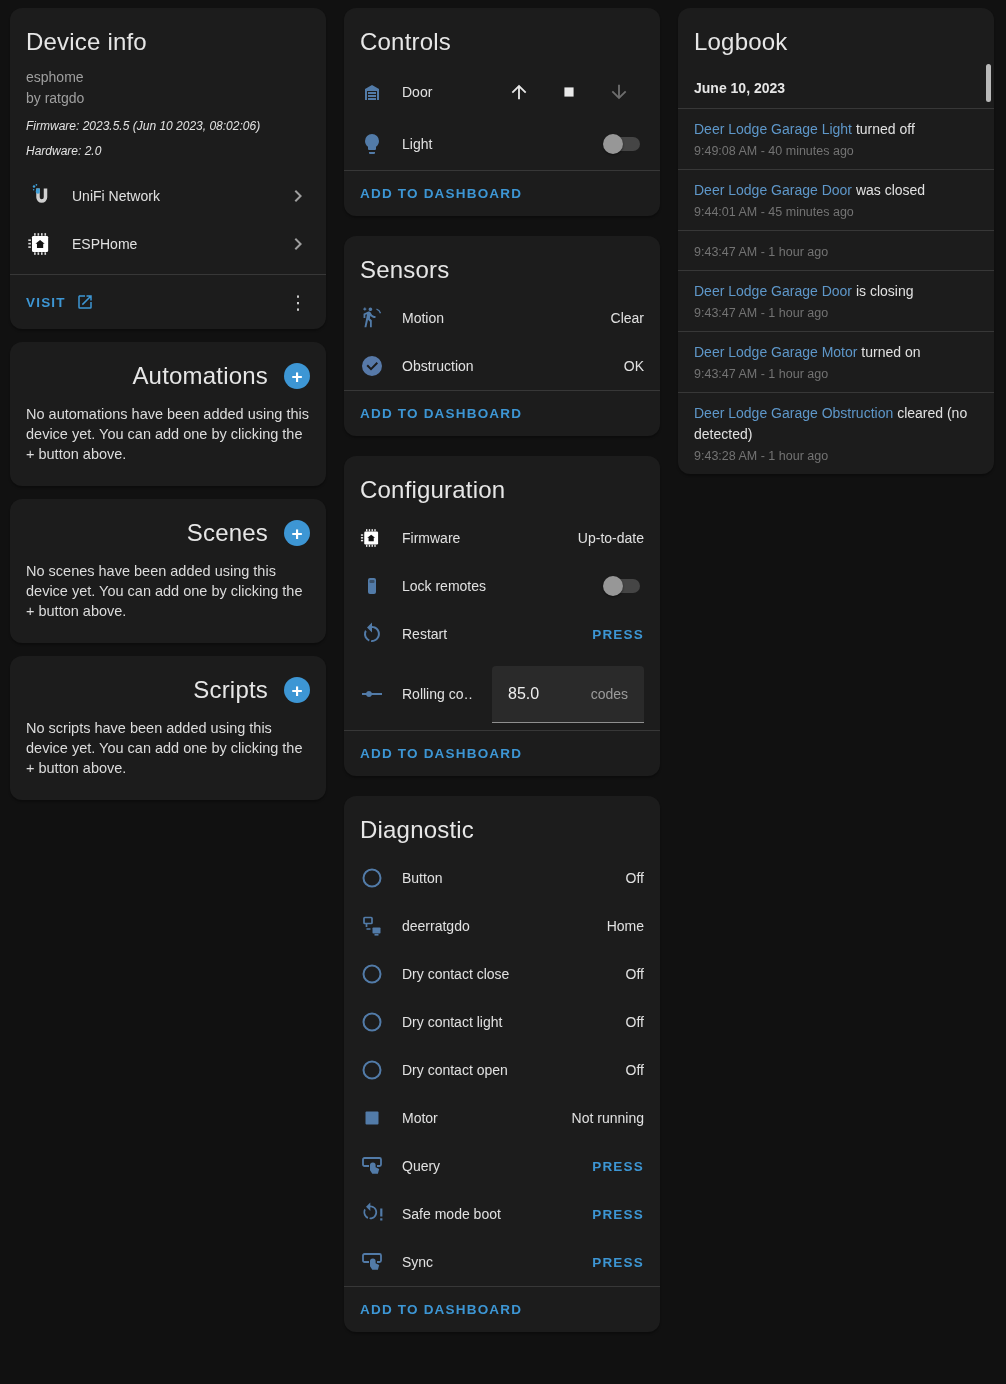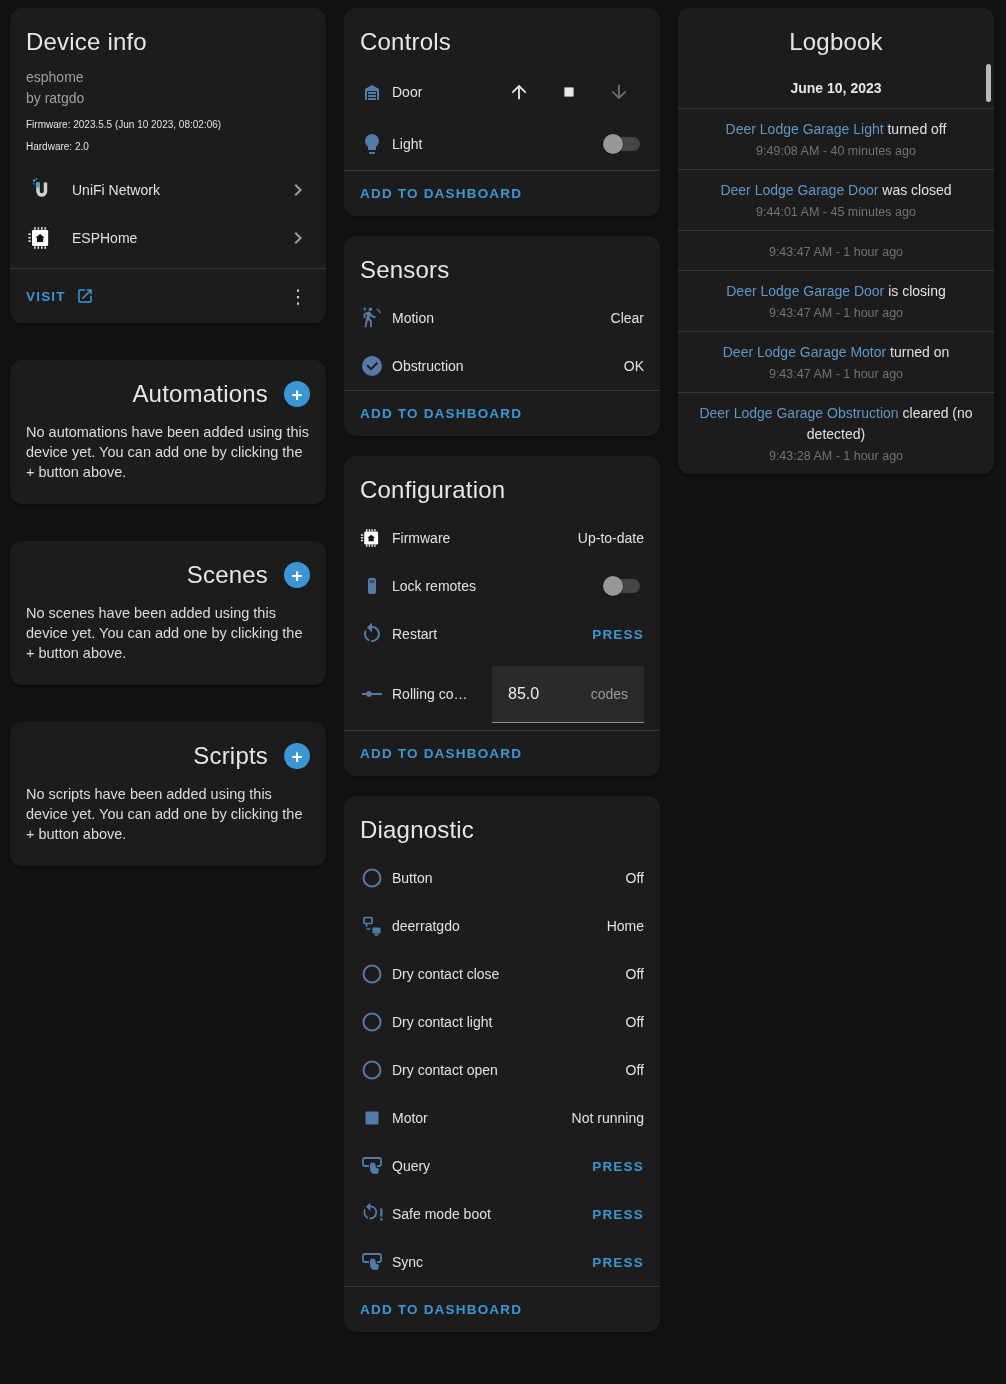--- a/index.html
+++ b/index.html
@@ -3,44 +3,44 @@
 <meta charset="utf-8">
 <style>
   html,body{margin:0;padding:0;}
   body{
     width:1006px;height:1384px;position:relative;overflow:hidden;
     background:#111111;color:#e1e1e1;
     font-family:"Liberation Sans", sans-serif;
     -webkit-font-smoothing:antialiased;
   }
   .col{position:absolute;top:8px;width:316px;display:flex;flex-direction:column;}
-  #col-left{left:10px;gap:37px;}
+  #col-left{left:10px;gap:13px;}
   #col-mid{left:344px;gap:20px;}
-  #col-right{left:678px;text-align:center;}
+  #col-right{left:678px;}
   .card{
     background:#1c1c1c;border-radius:12px;
     box-shadow:0 2px 2px rgba(0,0,0,.28);
     overflow:hidden;position:relative;
   }
   .card-title{
     font-size:24px;font-weight:400;color:#e6e6e6;
     padding:20px 16px 10px;letter-spacing:.2px;
   }
   .title-row{display:flex;align-items:center;justify-content:flex-end;padding-right:16px;}
   .plus-btn{
     width:26px;height:26px;border-radius:50%;background:#3d96d4;color:#fff;
     display:flex;align-items:center;justify-content:center;flex:0 0 auto;
     font-size:19px;font-weight:700;line-height:1;cursor:pointer;margin-top:10px;
   }
   .empty-text{
     padding:4px 16px 22px;font-size:14.5px;line-height:20px;color:#dcdcdc;
   }
   
   .row{
-    display:flex;align-items:center;height:48px;padding:0 16px;gap:8px;
+    display:flex;align-items:center;height:48px;padding:0 16px;gap:18px;
   }
   .row.tall{height:72px;}
   .icon{width:24px;height:24px;display:flex;align-items:center;justify-content:center;flex:0 0 auto;}
   .icon svg{width:24px;height:24px;display:block;}
   .icon-blue{color:#527ba8;}
   .row-label{
     flex:1;font-size:14px;color:#e1e1e1;white-space:nowrap;overflow:hidden;
   }
   .row-value{font-size:14px;color:#e1e1e1;white-space:nowrap;}
   .press-btn{
@@ -50,21 +50,21 @@
     border-top:1px solid rgba(255,255,255,.12);
     padding:15px 16px;display:flex;align-items:center;
   }
   .link-btn{
     color:#3d96d4;font-size:13.5px;font-weight:700;letter-spacing:1.2px;cursor:pointer;
     display:flex;align-items:center;gap:10px;
   }
   .link-btn svg{width:18px;height:18px;}
   
   .di-sub{padding:2px 16px 0;font-size:14px;line-height:19px;color:#9f9f9f;}
-  .di-line{padding:11px 16px 0;font-size:10px;color:#e3e3e3;}
+  .di-line{padding:11px 16px 0;font-size:12px;color:#e3e3e3;font-style:italic;}
   .integrations{margin-top:14px;}
   .int-row{display:flex;align-items:center;height:48px;padding:0 16px;gap:16px;cursor:pointer;}
   .int-icon{width:30px;height:30px;display:flex;align-items:center;justify-content:center;flex:0 0 auto;}
   .int-icon svg{width:30px;height:30px;display:block;}
   .int-label{flex:1;font-size:14px;color:#e1e1e1;}
   .chev{width:24px;height:24px;}
   .di-footer{border-top:1px solid rgba(255,255,255,.12);margin-top:6px;
     display:flex;align-items:center;justify-content:space-between;padding:10px 16px;min-height:34px;}
   .menu-dots{color:#cfcfcf;font-size:19px;letter-spacing:0;cursor:pointer;line-height:1;
     width:24px;text-align:center;}

